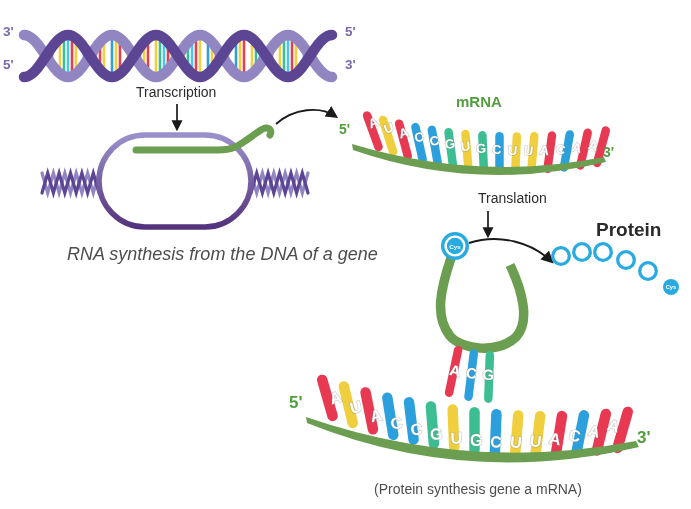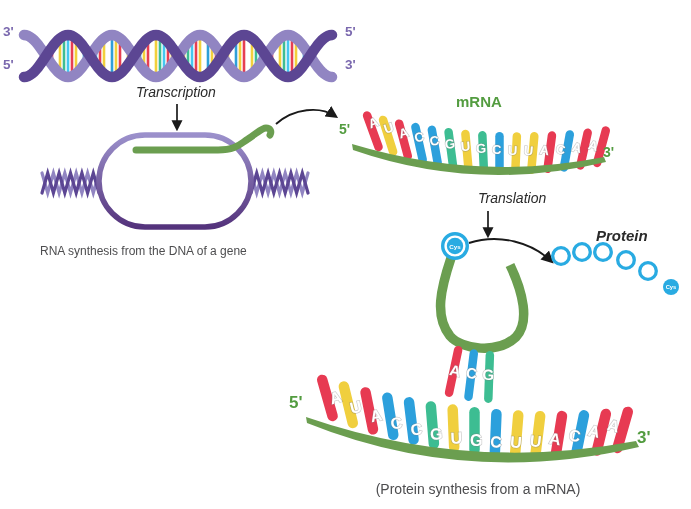--- a/index.html
+++ b/index.html
@@ -2,21 +2,21 @@
 <html style="--purple: #7a68ae; --green-text: #539c40; --heading: #2b2b2b; --caption: #4d4d4f;"><head>
 <meta charset="utf-8">
 <style>
   html,body{margin:0;padding:0;background:#fff;}
   #stage{position:relative;width:691px;height:509px;background:#fff;overflow:hidden;
          font-family:"Liberation Sans",sans-serif;}
   #art{position:absolute;left:0;top:0;}
   .lbl{position:absolute;white-space:nowrap;line-height:1.1;}
   .purple{color:var(--purple);}
   .green{color:var(--green-text);}
-  .heading{color:var(--heading);font-style:italic;}
+  .heading{color:var(--heading);}
   .caption{color:var(--caption);}
   .b{font-weight:bold;}
   .sb{font-weight:600;}
 </style>
 </head>
 <body>
 
 <div id="stage">
 
   <svg id="art" width="691" height="509" viewBox="0 0 691 509">
@@ -278,27 +278,27 @@
   </svg>
 
 
   <div class="lbl purple sb" style="left:3px;top:25px;font-size:13.5px;">3'</div>
   <div class="lbl purple sb" style="left:3px;top:58px;font-size:13.5px;">5'</div>
   <div class="lbl purple sb" style="left:345px;top:25px;font-size:13.5px;">5'</div>
   <div class="lbl purple sb" style="left:345px;top:58px;font-size:13.5px;">3'</div>
 
   <div class="lbl heading" style="left:136px;top:85px;font-size:14px;">Transcription</div>
 
-  <div class="lbl caption" style="left:40px;top:245px;font-size:12px;">RNA synthesis from the DNA of a gene</div>
+  <div class="lbl caption" style="left:67px;top:245px;font-size:18px;font-style:italic;">RNA synthesis from the DNA of a gene</div>
 
   <div class="lbl green b" style="left:456px;top:94px;font-size:15px;">mRNA</div>
   <div class="lbl green sb" style="left:339px;top:122px;font-size:14px;">5'</div>
   <div class="lbl green sb" style="left:603px;top:145px;font-size:14px;">3'</div>
 
   <div class="lbl heading" style="left:478px;top:191px;font-size:14px;">Translation</div>
 
-  <div class="lbl heading b" style="left:596px;top:220px;font-size:15px;margin-top:8px;">Protein</div>
+  <div class="lbl heading b" style="left:596px;top:220px;font-size:19px;">Protein</div>
 
   <div class="lbl green sb" style="left:289px;top:394px;font-size:17px;">5'</div>
   <div class="lbl green sb" style="left:637px;top:429px;font-size:17px;">3'</div>
 
-  <div class="lbl caption" style="left:328px;top:482px;width:300px;text-align:center;font-size:14px;">(Protein synthesis from a mRNA)</div>
+  <div class="lbl caption" style="left:328px;top:482px;width:300px;text-align:center;font-size:14px;">(Protein synthesis gene a mRNA)</div>
 </div>
 
 </body></html>

